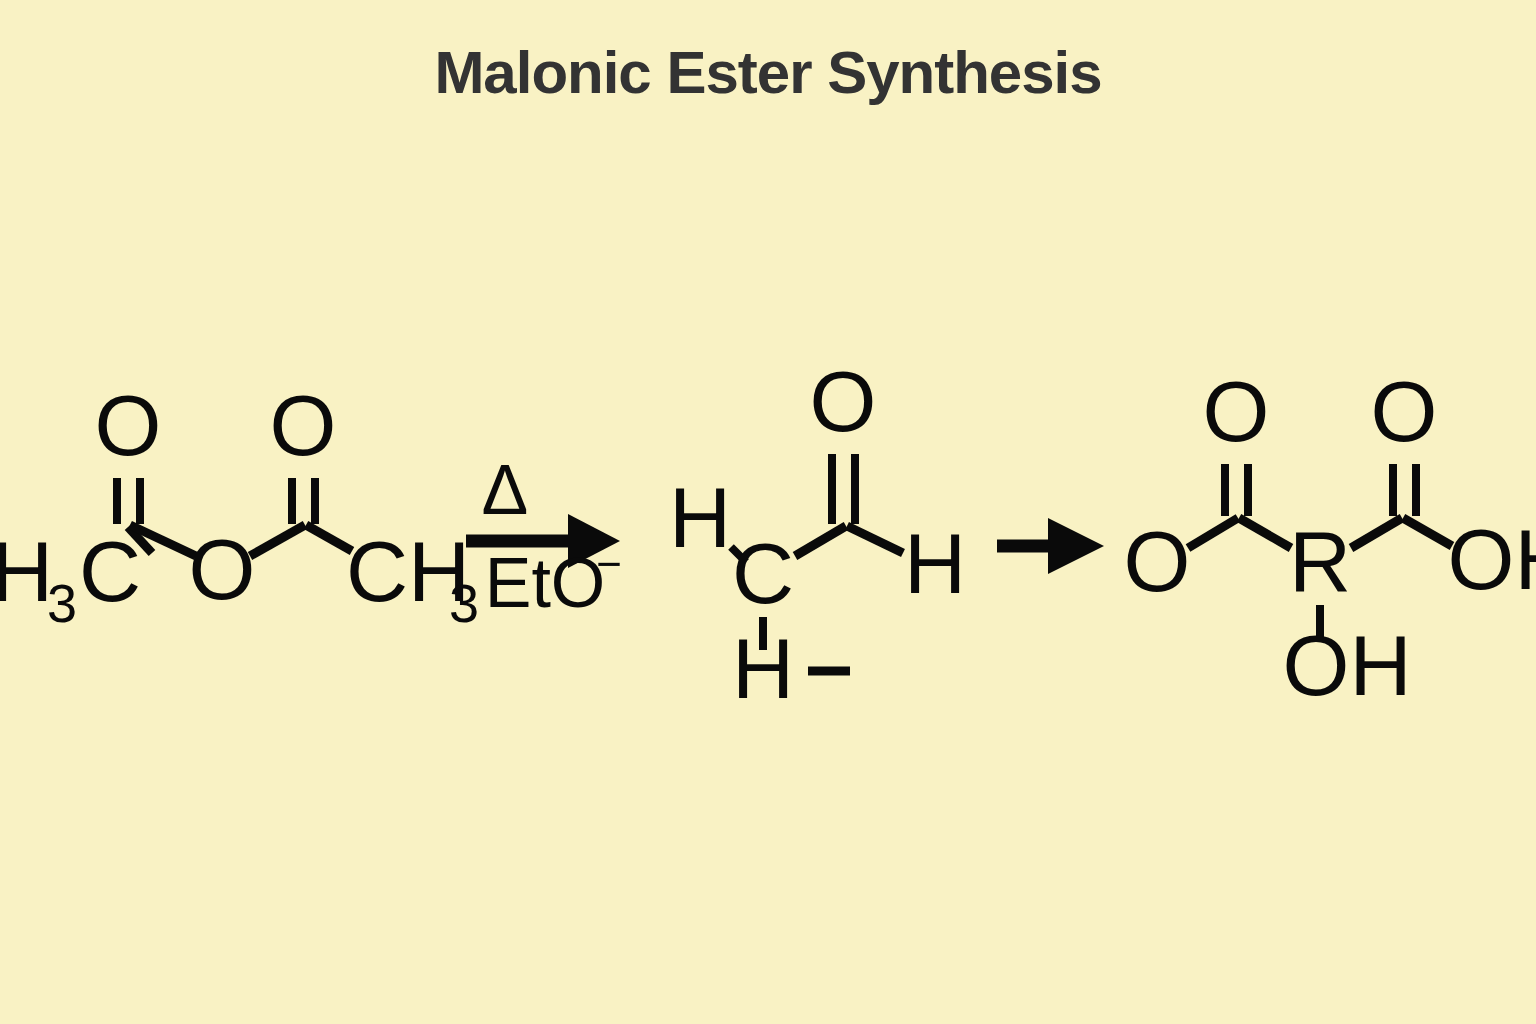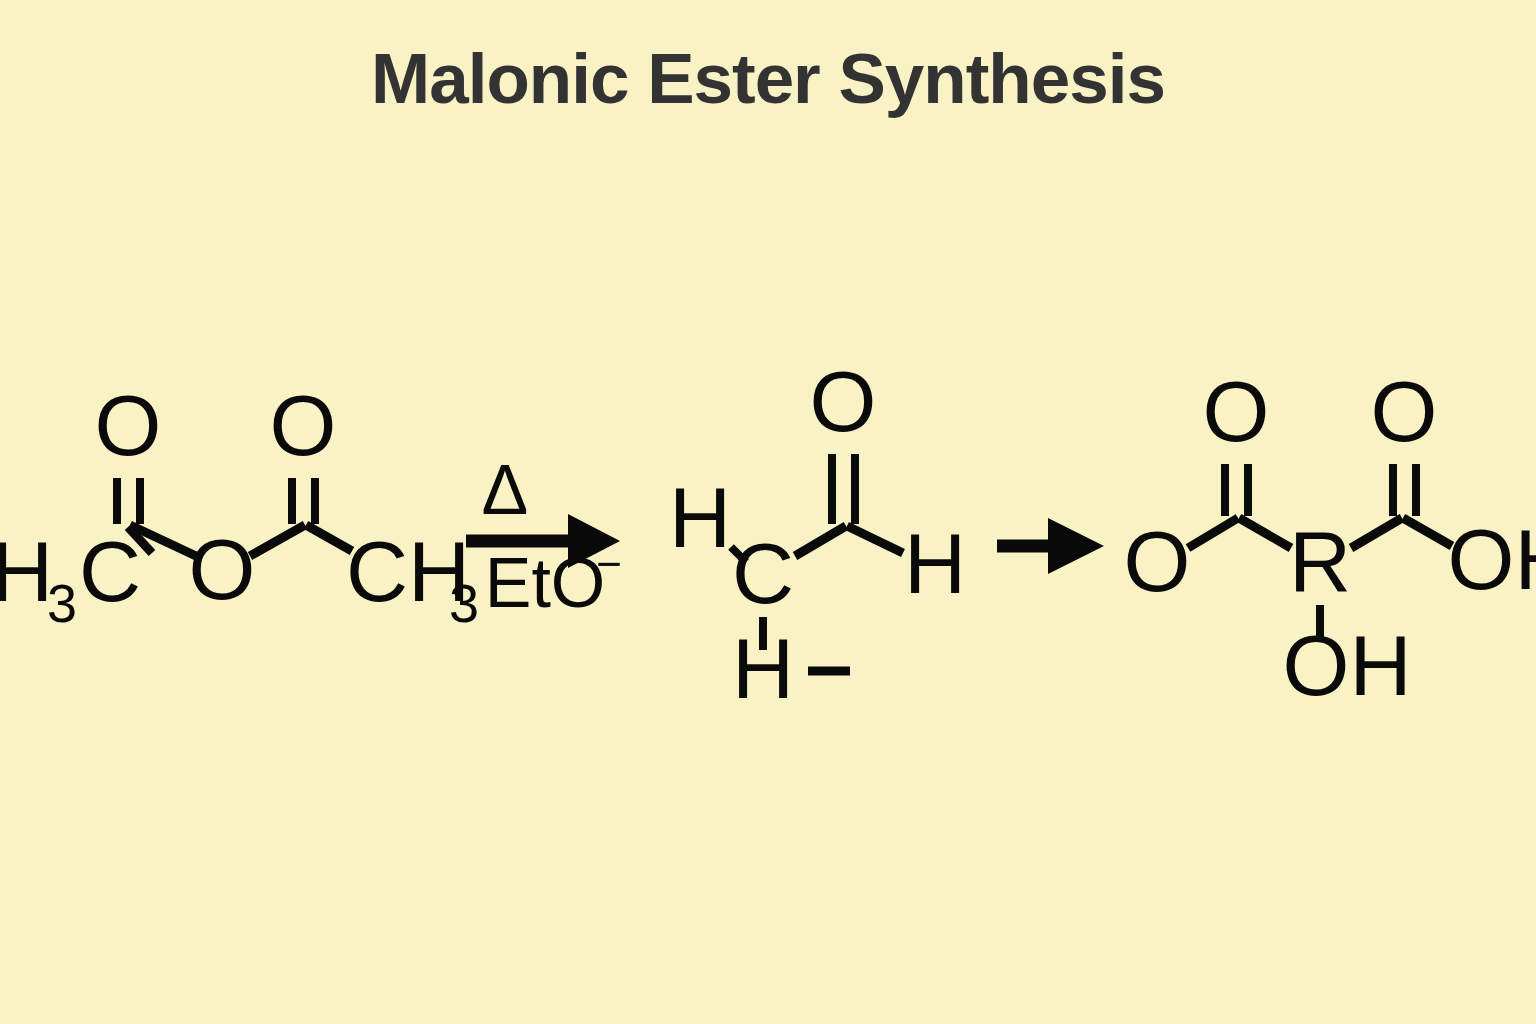--- a/index.html
+++ b/index.html
@@ -16,21 +16,21 @@
     font-family: "Liberation Sans", sans-serif;
   }
   #title {
     position: absolute;
     top: 38px;
     left: 0;
     width: 1536px;
     text-align: center;
     font-family: "Liberation Sans", sans-serif;
     font-weight: bold;
-    font-size: 71px;
+    font-size: 60px;
     letter-spacing: -1px;
     color: #333333;
     white-space: nowrap;
   }
   #scheme {
     position: absolute;
     left: 0;
     top: 0;
     width: 1536px;
     height: 1024px;

